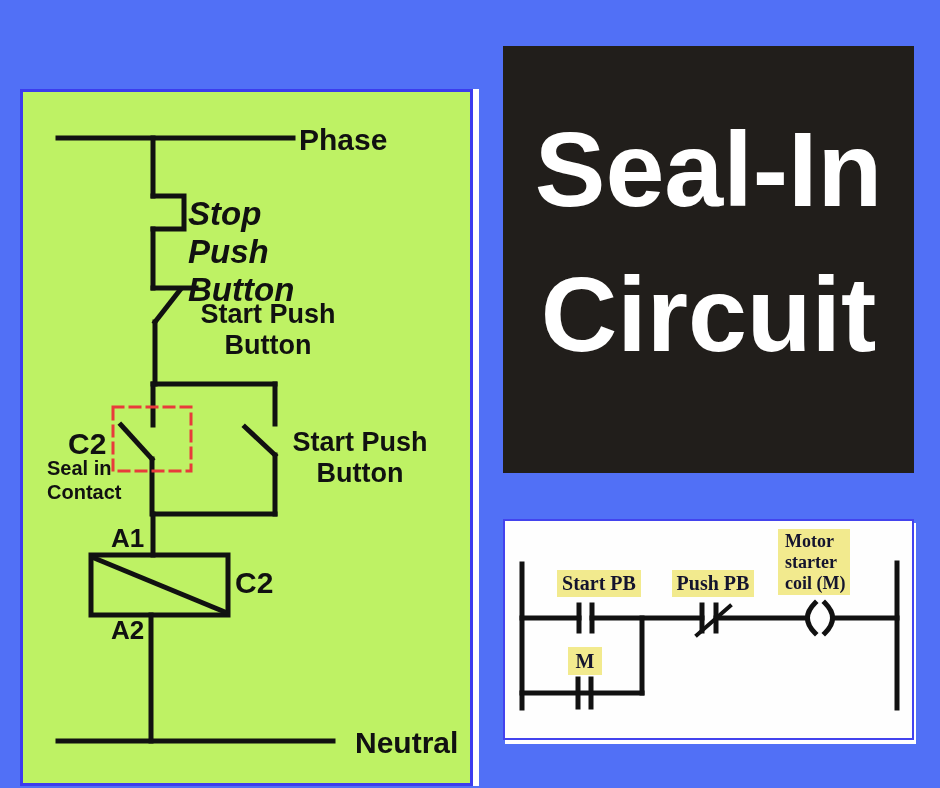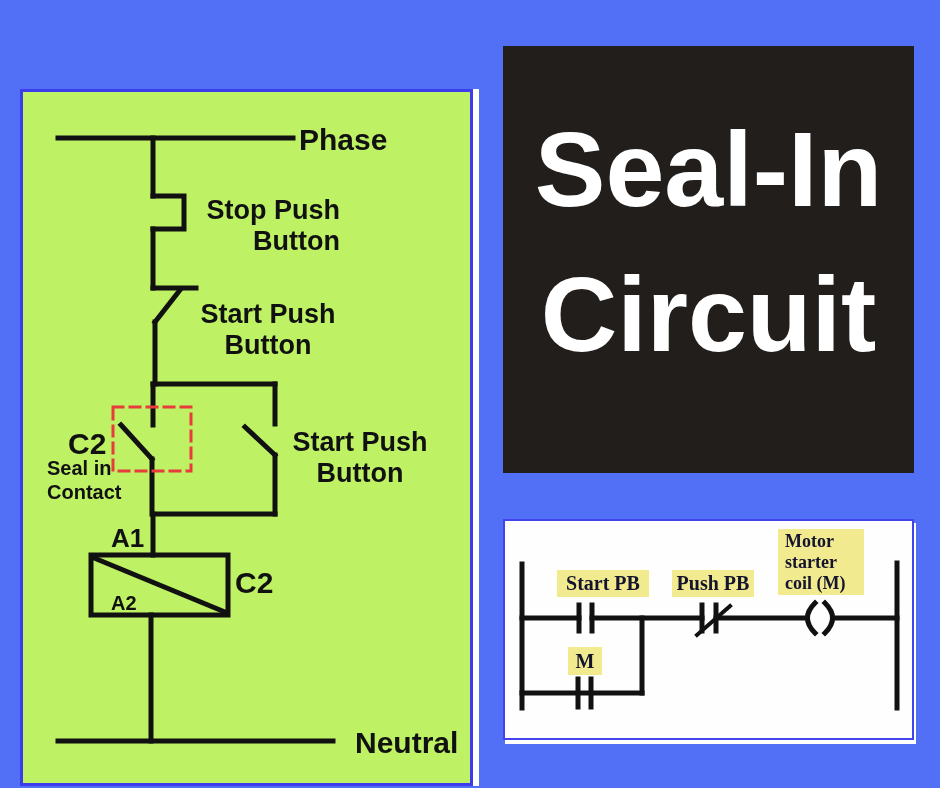--- a/index.html
+++ b/index.html
@@ -16,28 +16,28 @@
     background:#bef264;border:3px solid #3c3cee;
     box-shadow:6px 0 0 #ffffff;
     margin-top:44px;
   }
   .schematic-panel svg{position:absolute;left:0;top:0;}
   .sch-label{
     position:absolute;color:#111;font-weight:bold;line-height:1.15;
     letter-spacing:0px;
   }
   .lbl-phase{left:276px;top:31px;font-size:30px;}
-  .lbl-stop{left:165px;top:103px;width:152px;font-size:27px;text-align:right;}
+  .lbl-stop{left:165px;top:103px;width:152px;font-size:33px;text-align:left;font-style:italic;}
   .lbl-start1{left:167px;top:207px;width:156px;font-size:27px;text-align:center;}
   .lbl-c2seal{left:45px;top:335px;font-size:30px;}
   .lbl-sealcap{left:24px;top:364px;width:114px;font-size:20px;line-height:1.22;}
   .lbl-start2{left:258px;top:335px;width:158px;font-size:27px;text-align:center;}
   .lbl-a1{left:88px;top:432px;font-size:26px;}
   .lbl-c2coil{left:212px;top:474px;font-size:30px;}
-  .lbl-a2{left:88px;top:500px;font-size:20px;}
+  .lbl-a2{left:88px;top:524px;font-size:26px;}
   .lbl-neutral{left:332px;top:634px;font-size:30px;}
 
   
   .title-panel{
     left:503px;top:46px;width:411px;height:427px;
     background:#211e1b;color:#fff;
     display:flex;flex-direction:column;align-items:center;justify-content:center;
   }
   .title-panel .title-line{
     font-size:106px;font-weight:bold;line-height:1.36;
@@ -49,23 +49,23 @@
     left:503px;top:519px;width:411px;height:221px;
     background:#fefefe;border:2px solid #4343ee;
     box-shadow:2px 4px 0 #ffffff;
   }
   .ladder-panel svg{position:absolute;left:0;top:0;}
   .tag{
     position:absolute;background:#f2ea8e;color:#14142e;
     font-family:"Liberation Serif", serif;font-weight:bold;
     display:flex;align-items:center;justify-content:center;
   }
-  .tag-start{left:52px;top:49px;width:92px;height:27px;font-size:20px;}
+  .tag-start{left:52px;top:49px;width:84px;height:27px;font-size:20px;}
   .tag-stop{left:167px;top:49px;width:82px;height:27px;font-size:20px;}
-  .tag-motor{left:273px;top:8px;width:86px;height:66px;font-size:18px;line-height:21px;
+  .tag-motor{left:273px;top:8px;width:72px;height:66px;font-size:18px;line-height:21px;
              justify-content:flex-start;align-items:flex-start;padding:2px 0 0 7px;box-sizing:border-box;}
   .tag-m{left:63px;top:126px;width:34px;height:28px;font-size:20px;}
 </style>
 </head>
 <body>
 
 <div class="panel schematic-panel">
   <svg width="453" height="697" viewBox="0 0 453 697" fill="none" stroke="#111111" stroke-width="5" stroke-linecap="square">
     <g>
         <path d="M35,46 H270"></path>

